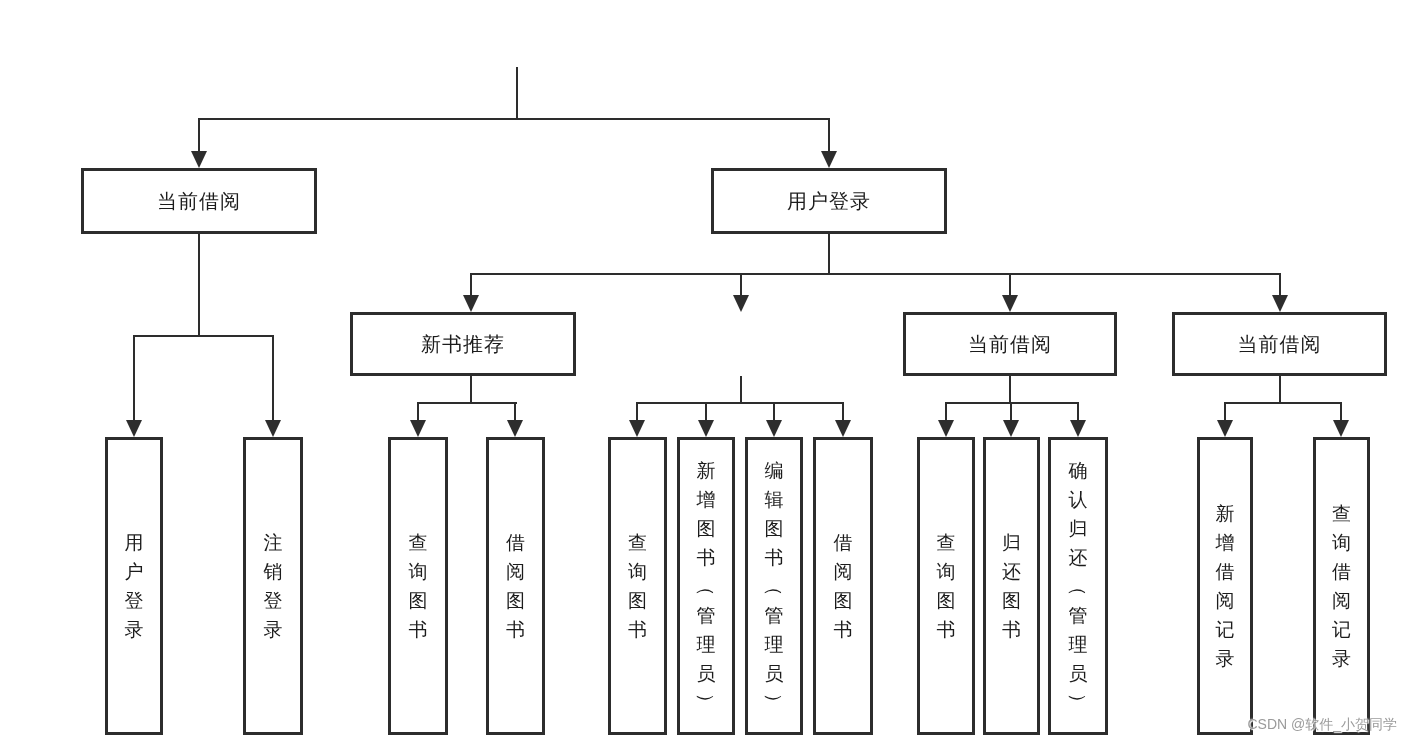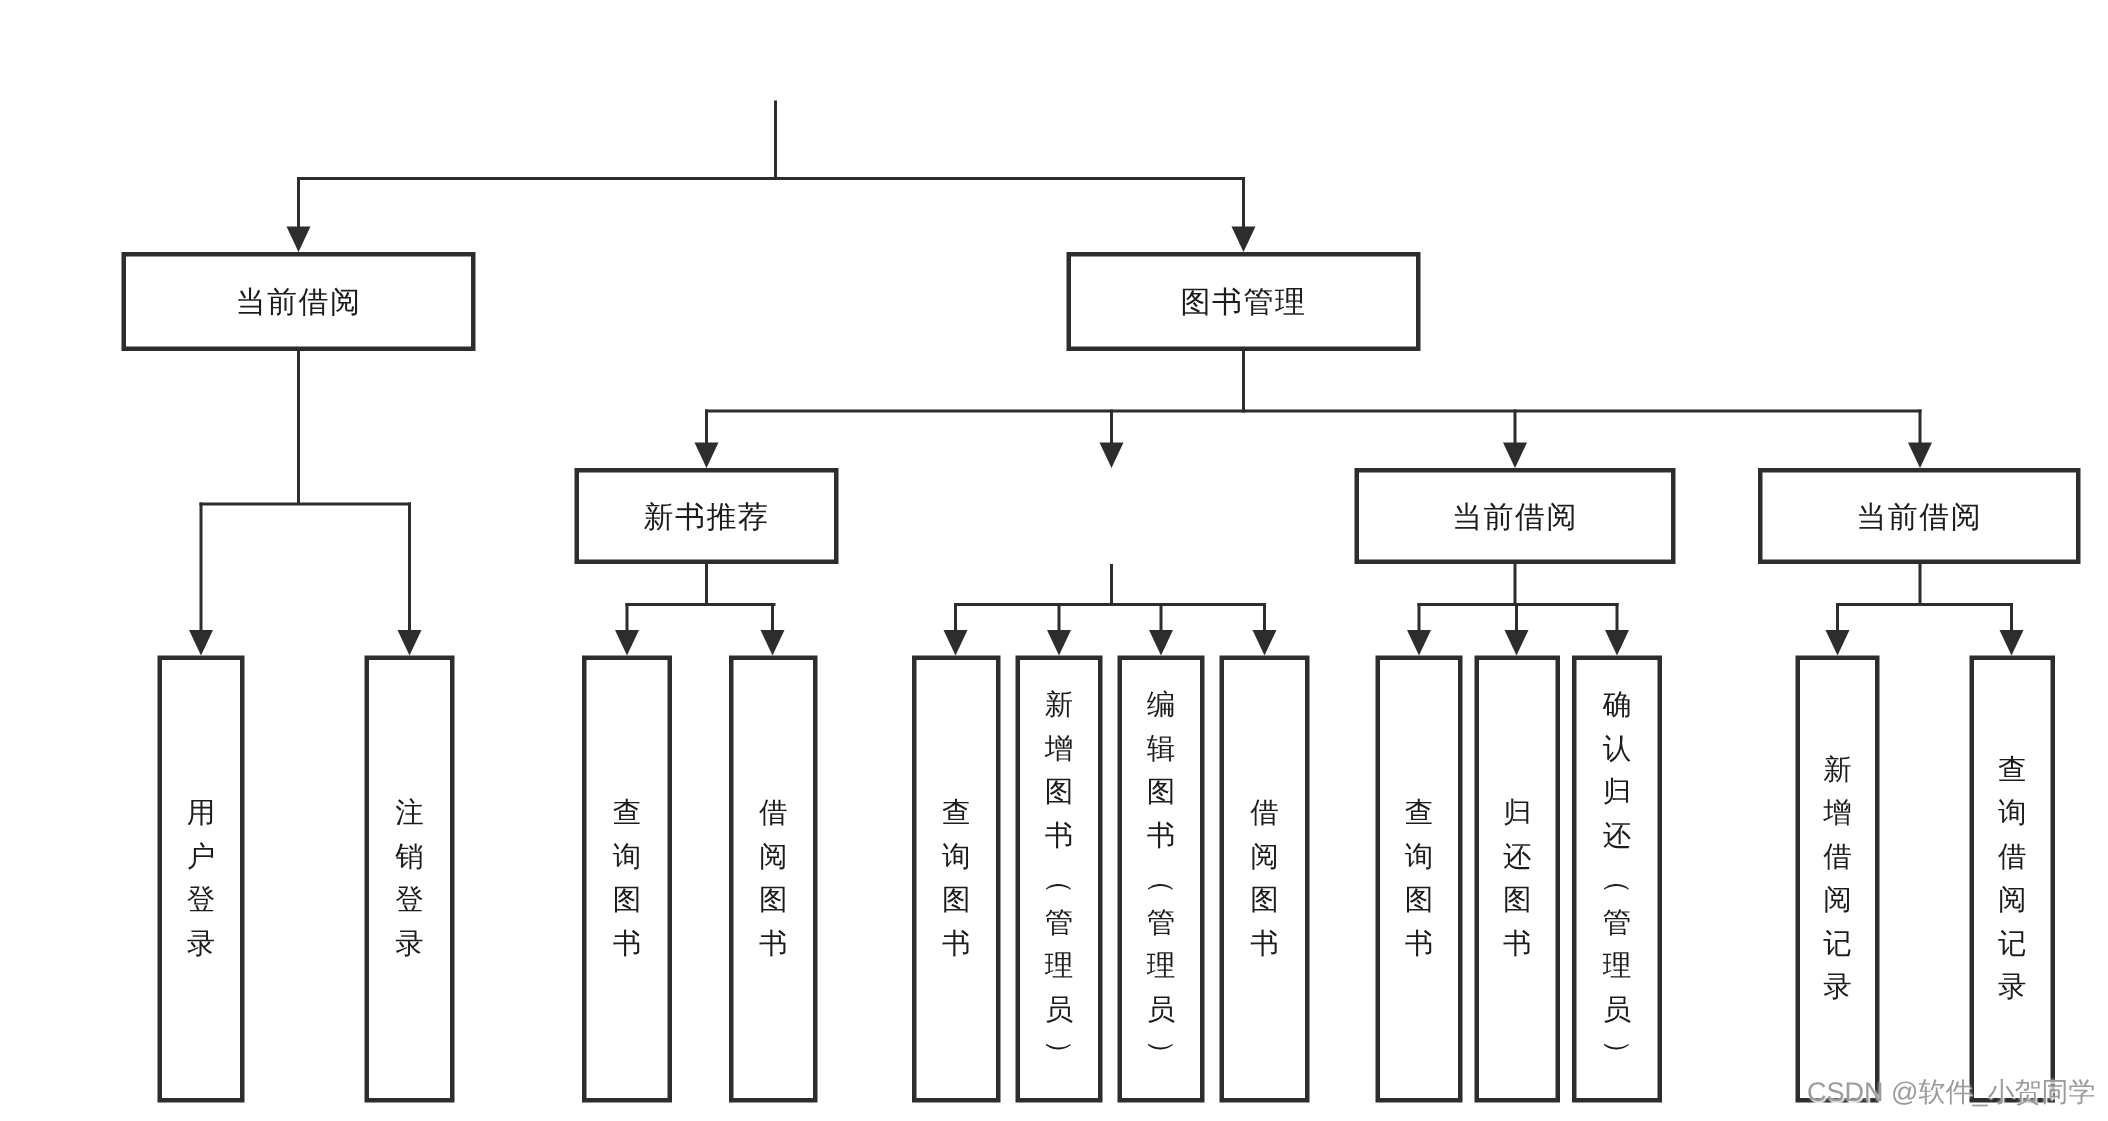--- a/index.html
+++ b/index.html
@@ -18,34 +18,34 @@
     display:flex;flex-direction:column;align-items:center;justify-content:center;
     font-size:19px;color:#1c1c1c;
   }
   .leaf div{height:29px;line-height:29px;width:100%;text-align:center;}
   .leaf div.rot{transform:rotate(90deg);}
   .vl{position:absolute;width:2px;background:#2d2d2d;}
   .hl{position:absolute;height:2px;background:#2d2d2d;}
   .ah{position:absolute;width:0;height:0;border-left:8px solid transparent;
       border-right:8px solid transparent;border-top:17px solid #2d2d2d;}
   .watermark{
-    position:absolute;top:716px;right:8px;font-size:18px;color:#9b9b9b;
+    position:absolute;top:716px;right:8px;font-size:14px;color:#9b9b9b;
     text-shadow:0 0 2px #ffffff,1px 1px 1px #ffffff;white-space:nowrap;z-index:5;
   }
 </style>
 </head>
 <body>
 
 <div id="canvas">
 
 
   <div class="node" style="left:81px;top:168px;width:236px;height:66px">当前借阅</div>
-  <div class="node" style="left:711px;top:168px;width:236px;height:66px">图书管理</div>
-
-  <div class="node" style="left:383px;top:312px;width:176px;height:64px">新书推荐</div>
+  <div class="node" style="left:711px;top:168px;width:236px;height:66px">用户登录</div>
+
+  <div class="node" style="left:350px;top:312px;width:226px;height:64px">新书推荐</div>
   <div class="node" style="left:903px;top:312px;width:214px;height:64px">当前借阅</div>
   <div class="node" style="left:1172px;top:312px;width:215px;height:64px">当前借阅</div>
 
   <div class="leaf" style="left:105px;width:58px">
       <div>用</div>
       <div>户</div>
       <div>登</div>
       <div>录</div>
     </div>
   <div class="leaf" style="left:243px;width:60px">

